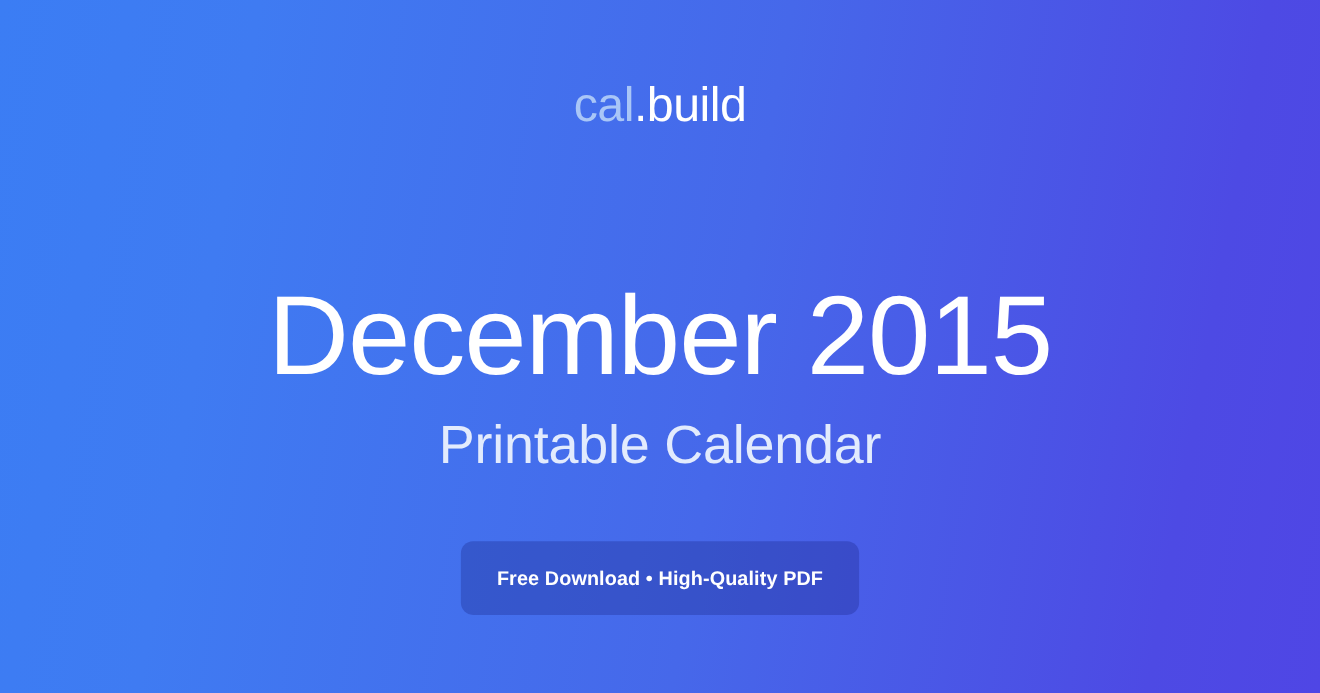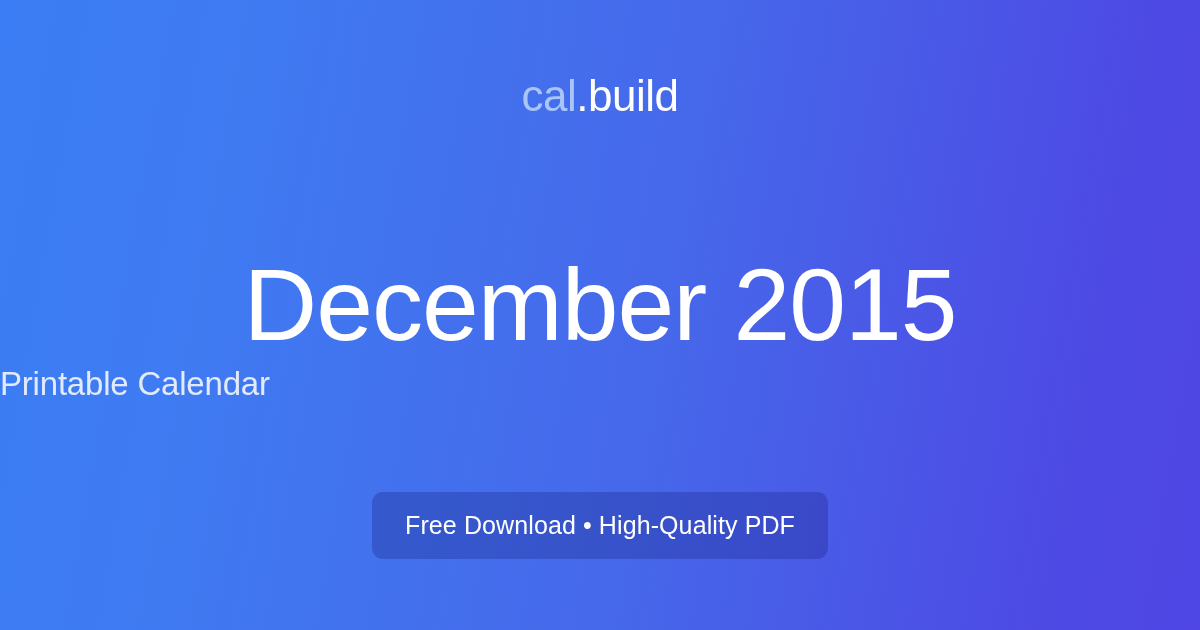--- a/index.html
+++ b/index.html
@@ -63,23 +63,23 @@
     letter-spacing: -1px;
     white-space: nowrap;
   }
 
   
   .subtitle {
     position: absolute;
     top: 340px;
     left: 0;
     width: 100%;
-    text-align: left;
+    text-align: center;
     color: #e2ebfd;
-    font-size: 33px;
+    font-size: 49px;
     font-weight: 400;
     line-height: 1;
     letter-spacing: -0.2px;
     white-space: nowrap;
   }
 
   
   .badge-wrap {
     position: absolute;
     top: 492px;
@@ -90,22 +90,22 @@
   }
   .badge {
     display: inline-flex;
     align-items: center;
     justify-content: center;
     height: 67px;
     padding: 0 33px;
     border-radius: 11px;
     background: rgba(22, 34, 130, 0.30);
     color: #ffffff;
-    font-size: 25px;
-    font-weight: 400;
+    font-size: 18px;
+    font-weight: 700;
     line-height: 1;
     letter-spacing: 0.1px;
     white-space: nowrap;
     box-sizing: border-box;
   }
 </style>
 </head>
 <body>
 
 <div class="og-card">

